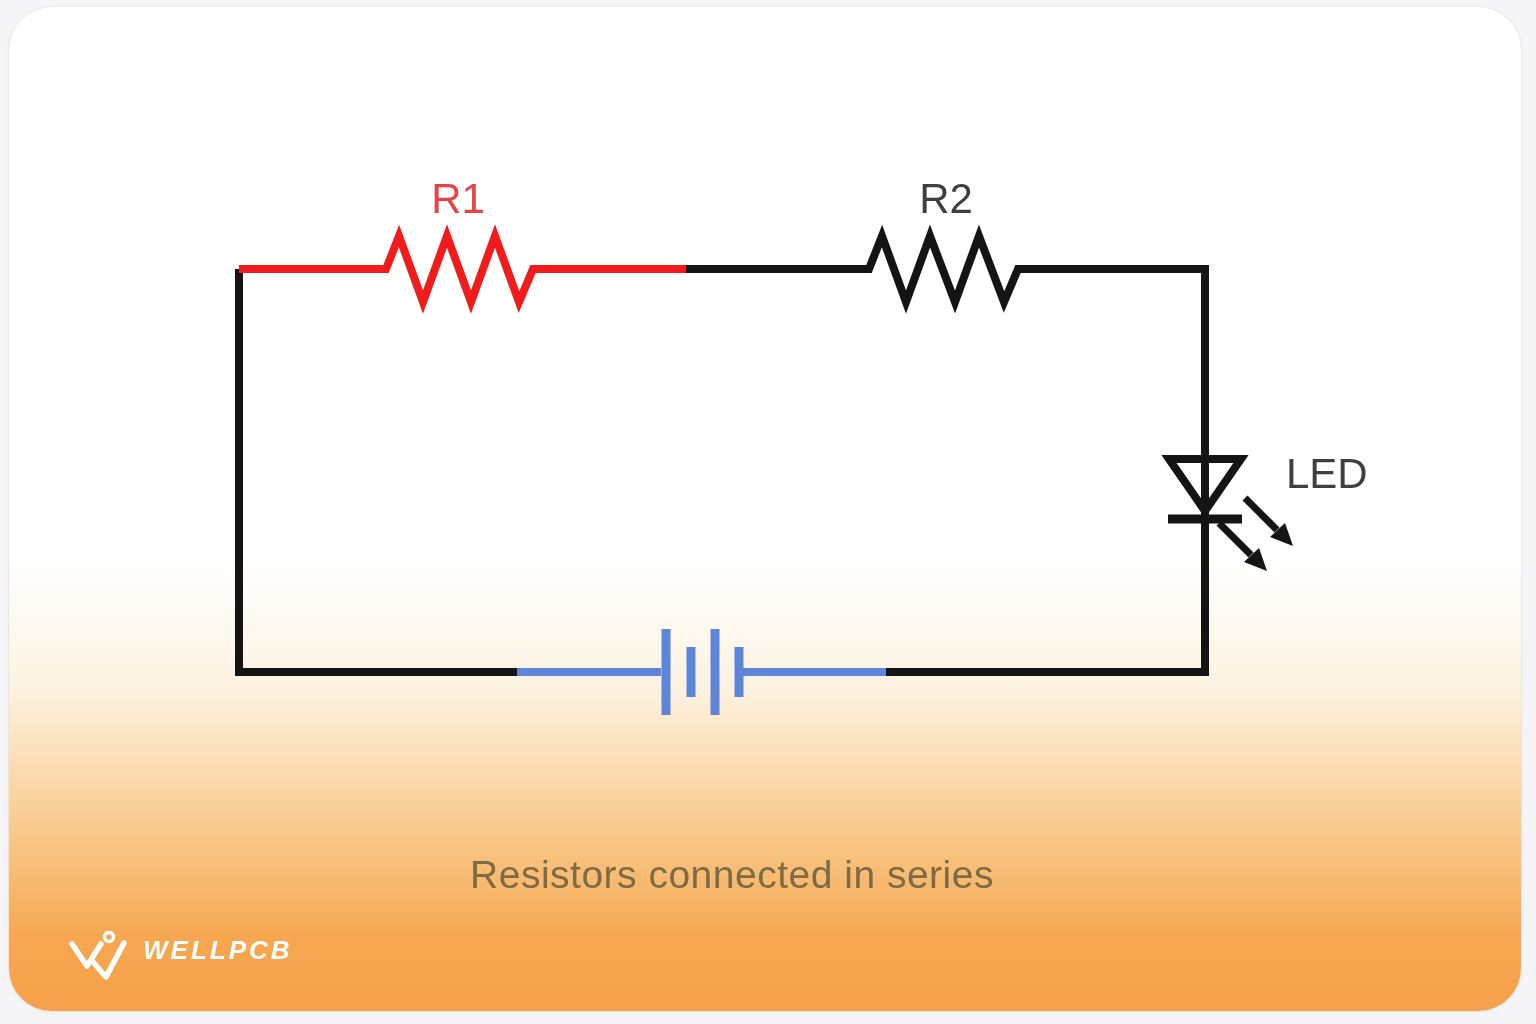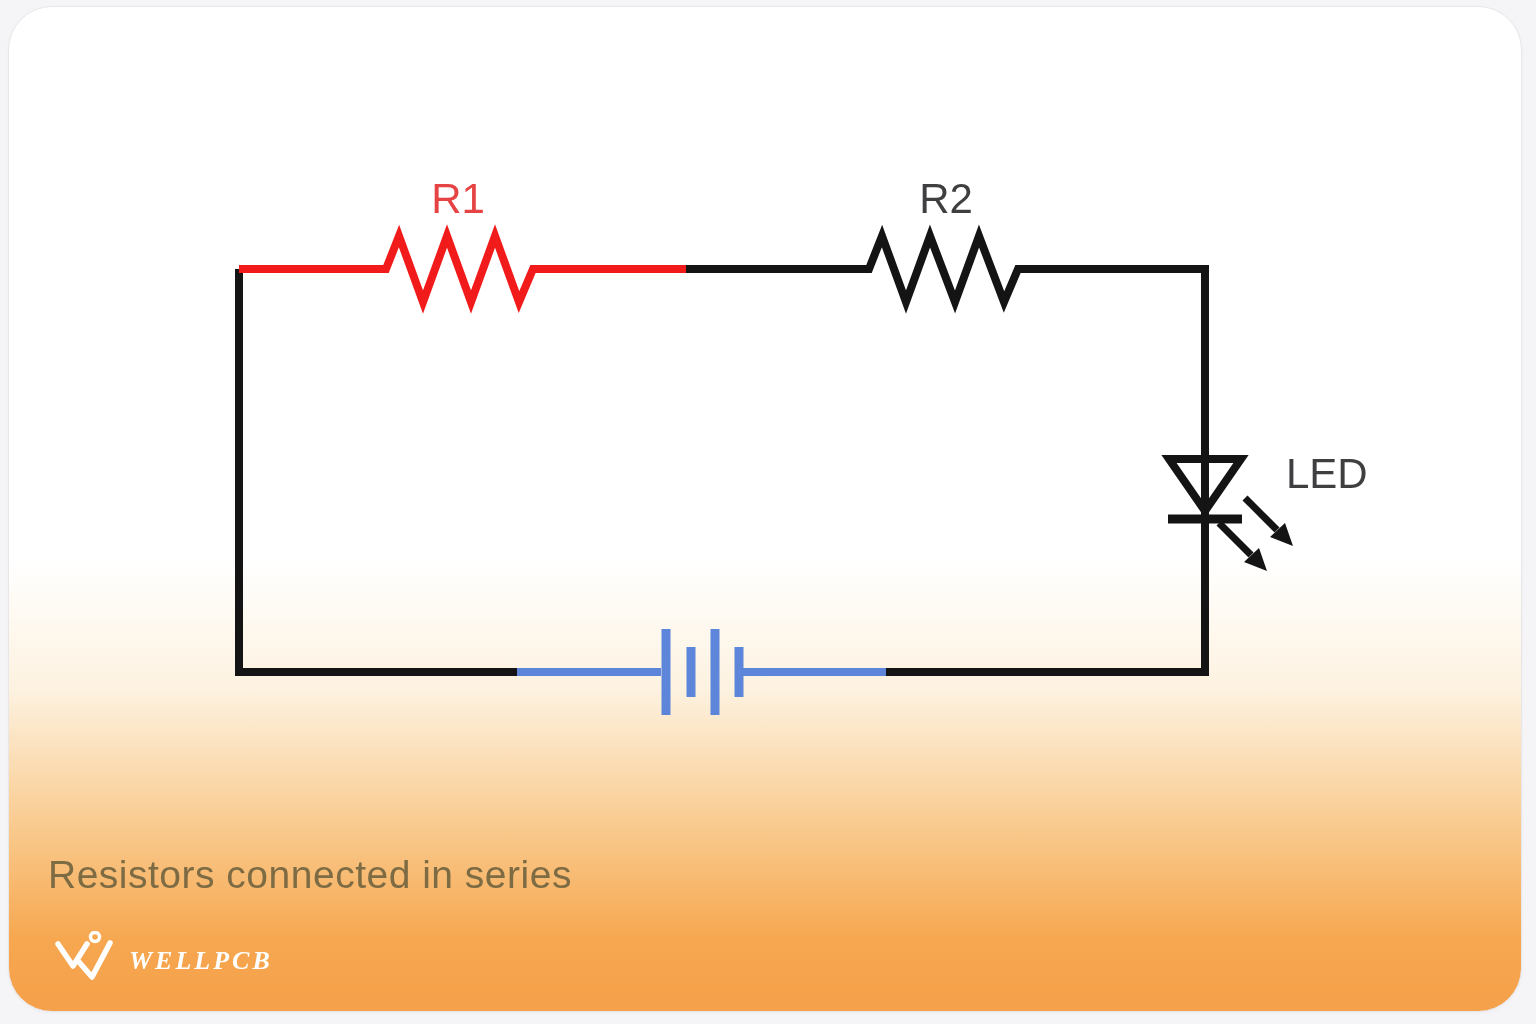--- a/index.html
+++ b/index.html
@@ -40,33 +40,31 @@
     font-family: "Liberation Sans", sans-serif;
     font-size: 42px;
   }
   .label-r1 { fill: #e64444; }
   .label-dark { fill: #3f3f41; }
   .caption {
     position: absolute;
     left: 0;
     top: 846px;
     width: 1446px;
+    text-align: center;
     font-size: 39px;
     color: #7d6b44;
     letter-spacing: 0.5px;
-    padding-left: 39px;
   }
   .logo {
     position: absolute;
-    left: 44px;
+    left: 58px;
     top: 924px;
     display: flex;
-    align-items: center;
     gap: 12px;
-    font-family: Liberation Serif, serif;
   }
   .logo-text {
     color: #ffffff;
     font-size: 26px;
     font-weight: bold;
     font-style: italic;
     letter-spacing: 3px;
     line-height: 1;
     padding-top: 6px;
   }

